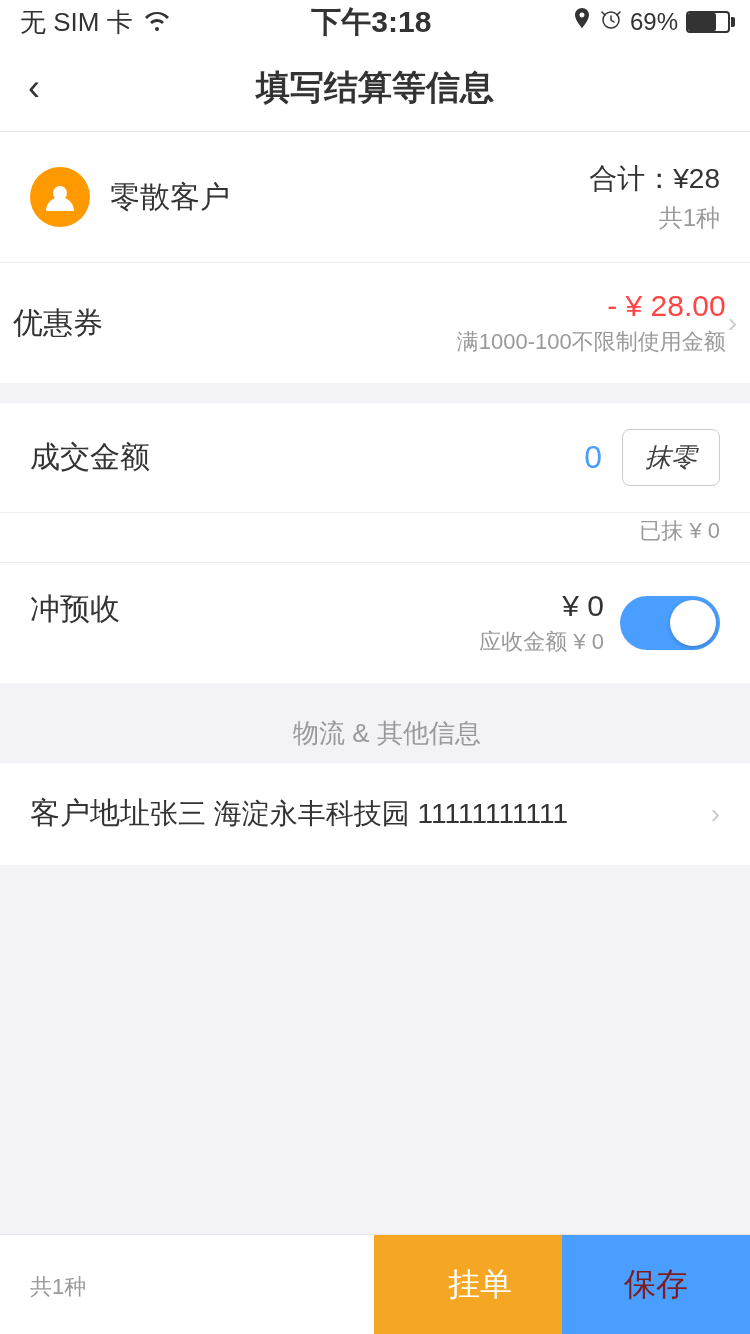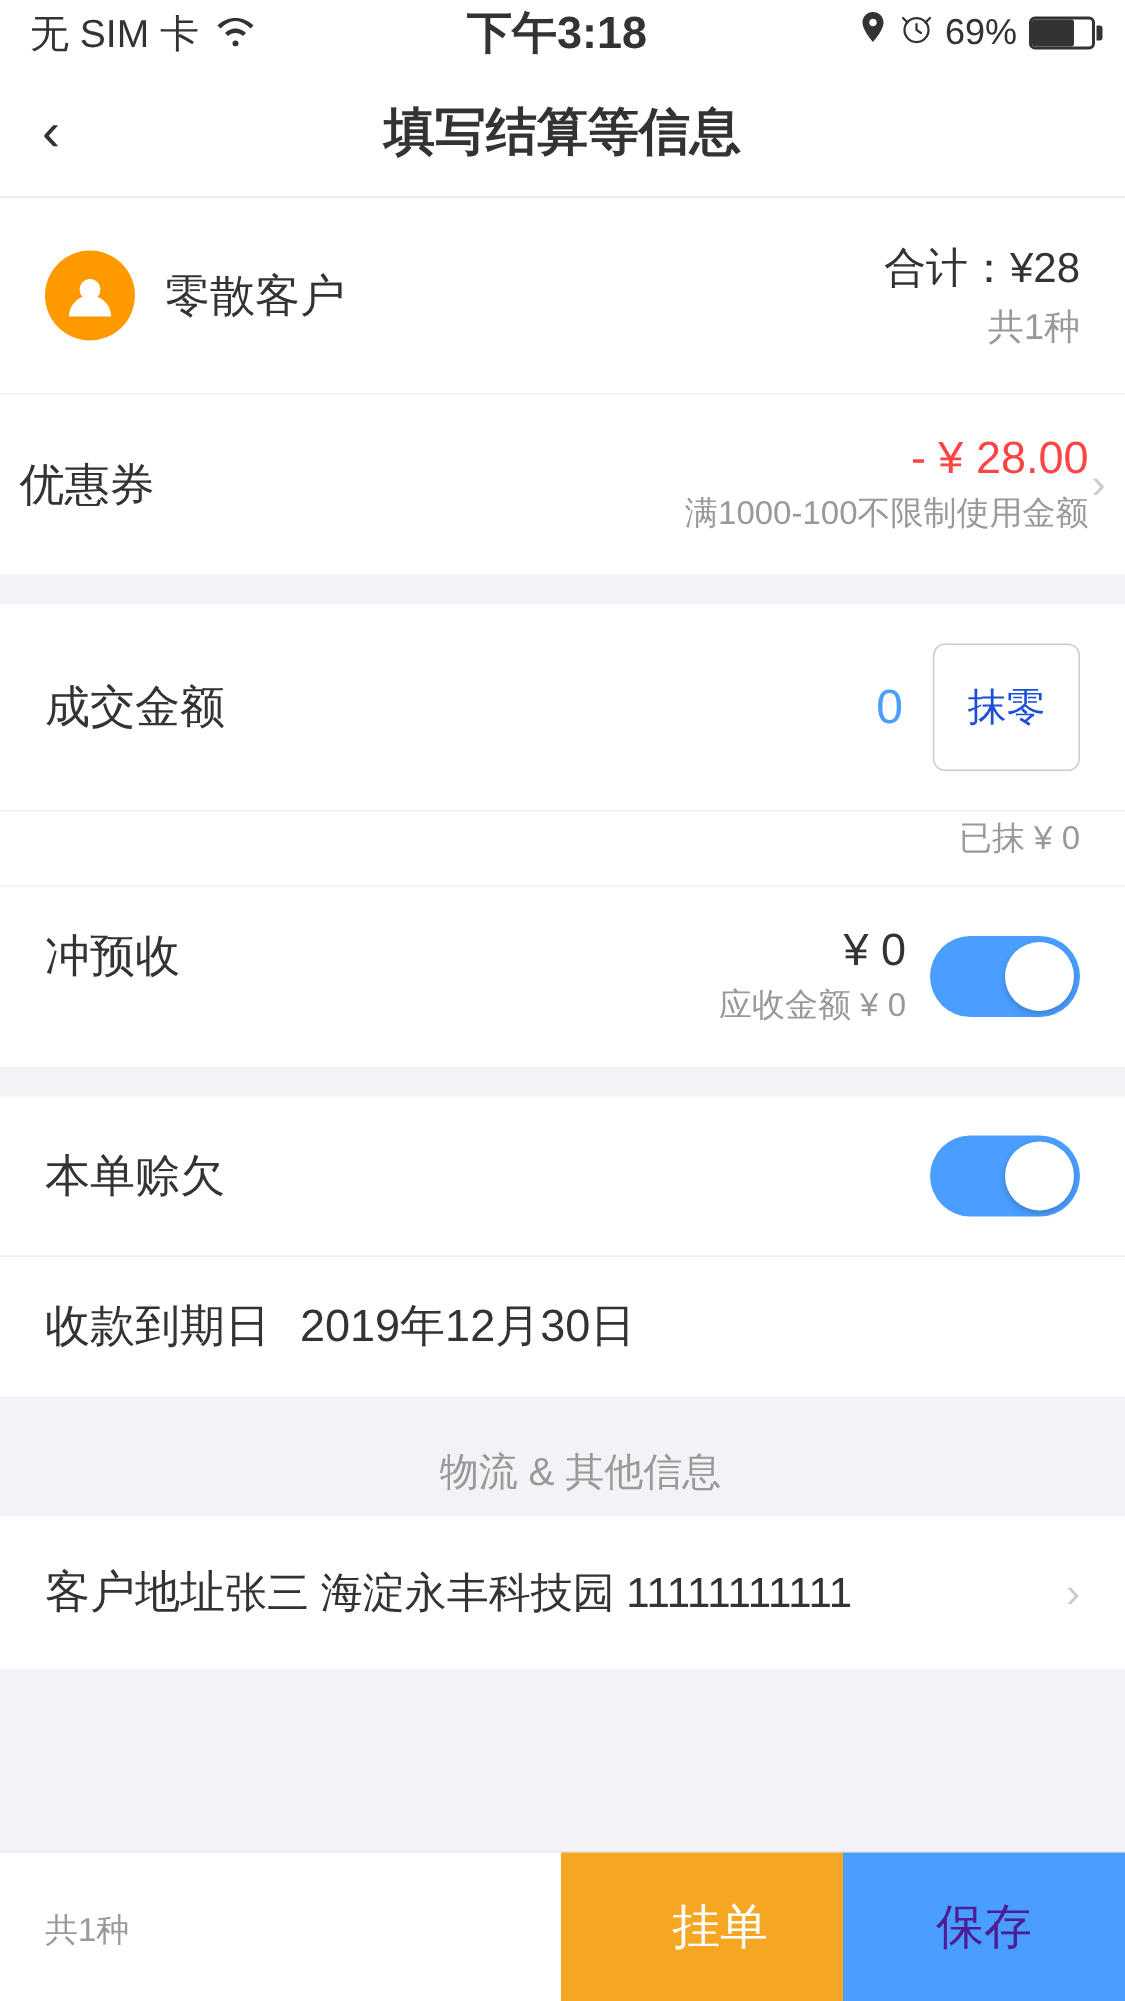--- a/index.html
+++ b/index.html
@@ -115,25 +115,26 @@
     .amount-input {
       font-size: 32px;
       color: #4a9eff;
       font-weight: 500;
       min-width: 40px;
       text-align: right;
     }
     .round-zero-btn {
       border: 1px solid #ccc;
       border-radius: 8px;
-      padding: 24px 22px;
+      padding: 10px 22px;
       font-size: 26px;
-      color: #1d4ed8;
-      background: #fff;
-      cursor: pointer;
+      color: #404040;
+      background: #fff;
+      cursor: pointer;
+      font-style: italic;
     }
     .already-rounded { font-size: 22px; color: #999; }
 
     
     .precollect-row {
       padding: 26px 30px;
       display: flex;
       align-items: flex-start;
       justify-content: space-between;
     }
@@ -247,21 +248,21 @@
       padding-left: 24px;
     }
     .btn-save {
       width: 188px;
       height: 100px;
       background: #4a9eff;
       display: flex;
       align-items: center;
       justify-content: center;
       font-size: 32px;
-      color: #4c1d95;
+      color: #7f1d1d;
       font-weight: 500;
       cursor: pointer;
     }
 
     .content-scroll {
       padding-bottom: 110px;
     }
   </style>
 </head>
 <body>
@@ -351,30 +352,20 @@
       <div class="precollect-right">
         <div class="precollect-amounts">
           <div class="precollect-amount">¥ 0</div>
           <div class="receivable-amount">应收金额 ¥ 0</div>
         </div>
         <div class="toggle"></div>
       </div>
     </div>
   </div>
 
-  <div class="debt-section">
-    <div class="debt-row">
-      <span class="debt-label">本单赊欠</span>
-      <div class="toggle"></div>
-    </div>
-    <div class="due-date-row">
-      <span class="due-date-label">收款到期日</span>
-      <span class="due-date-value">2019年12月30日</span>
-    </div>
-  </div>
 
   <div class="logistics-divider">
     <span class="logistics-label">物流 &amp; 其他信息</span>
   </div>
 
   <div class="address-section">
     <div class="address-row">
       <div class="address-left">
         <span class="address-key">客户地址</span>
         <span class="address-value">张三 海淀永丰科技园 11111111111</span>

